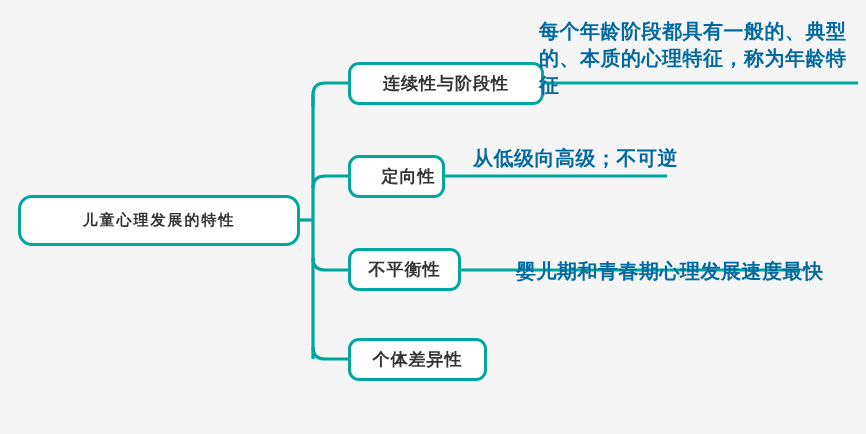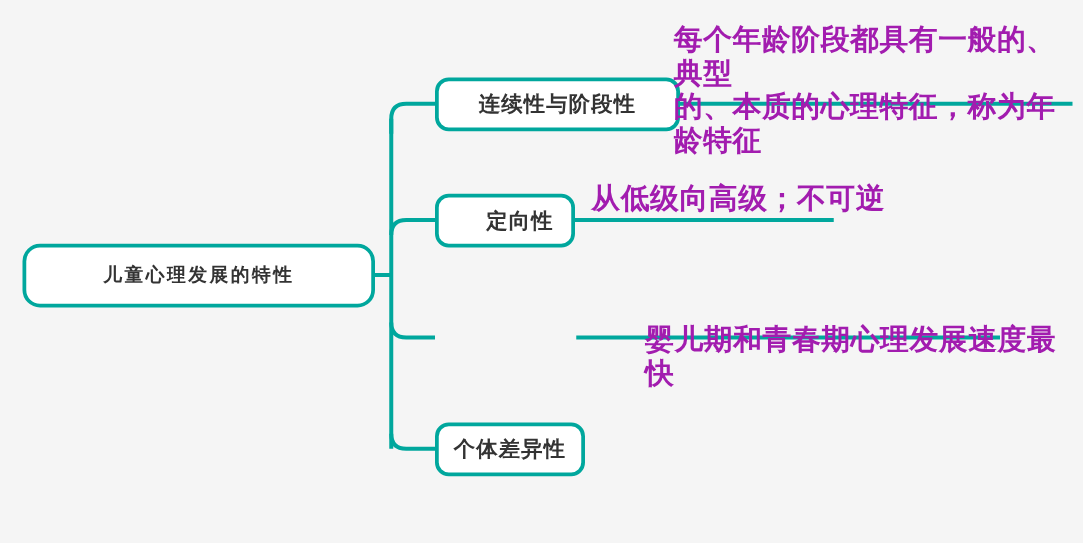--- a/index.html
+++ b/index.html
@@ -49,29 +49,29 @@
     border-radius: 14px;
     letter-spacing: 2px;
   }
   .node.branch {
     left: 348px;
     height: 43px;
     font-size: 17px;
     border-radius: 11px;
   }
   .node.b1 { top: 62px;  width: 196px; }
-  .node.b2 { top: 155px; width: 112px; padding-left: 24px; }
+  .node.b2 { top: 155px; width: 97px; padding-left: 24px; }
   .node.b3 { top: 248px; width: 113px; }
-  .node.b4 { top: 338px; width: 120px; }
+  .node.b4 { top: 338px; width: 139px; }
 
   .annotation {
     position: absolute;
-    color: #a21caf;
+    color: #0369a1;
     font-weight: bold;
-    font-size: 23px;
+    font-size: 20px;
     letter-spacing: 0.5px;
     line-height: 27px;
     white-space: pre-line;
     text-align: left;
   }
   .a1 { left: 539px; top: 18px; width: 320px; }
   .a2 { left: 473px; top: 145px; }
   .a3 { left: 516px; top: 238px; margin-top: 20px; }
 </style>
 </head>
@@ -105,20 +105,23 @@
   <div class="node root">
     <span>儿童心理发展的特性</span>
   </div>
 
   <div class="node branch b1">
     <span>连续性与阶段性</span>
   </div>
   <div class="node branch b2">
     <span>定向性</span>
   </div>
+  <div class="node branch b3">
+    <span>不平衡性</span>
+  </div>
   <div class="node branch b4">
     <span>个体差异性</span>
   </div>
 
   <div class="annotation a1">每个年龄阶段都具有一般的、典型
 的、本质的心理特征，称为年龄特征</div>
   <div class="annotation a2">从低级向高级；不可逆</div>
   <div class="annotation a3">婴儿期和青春期心理发展速度最快</div>
 
 </div>

